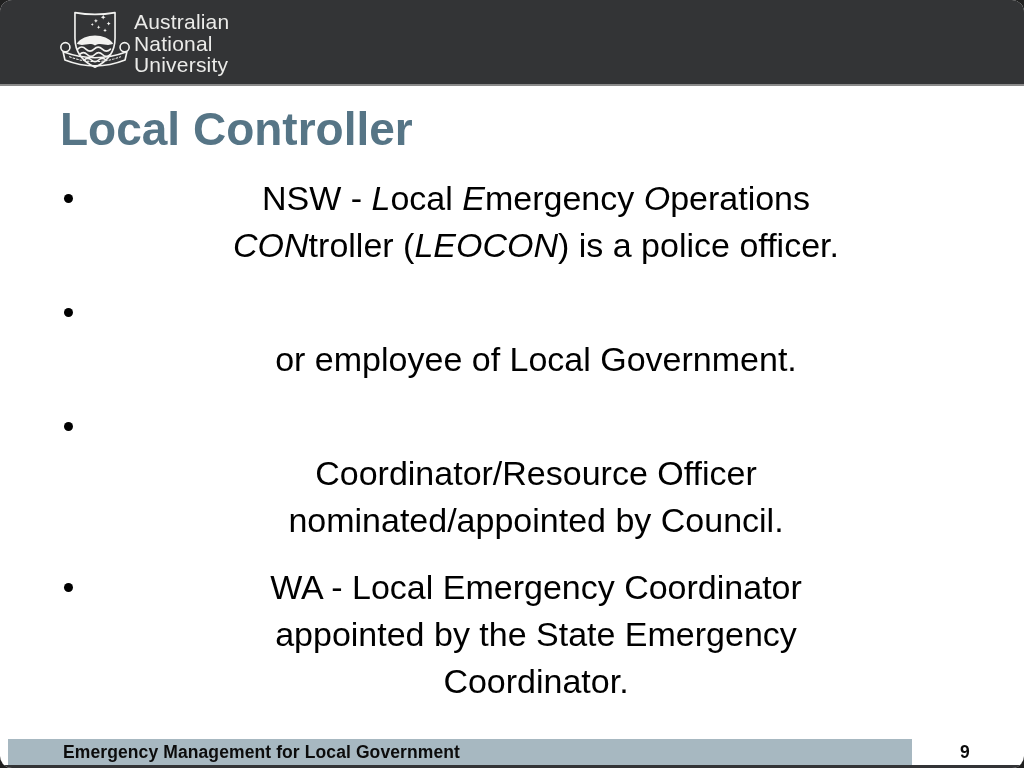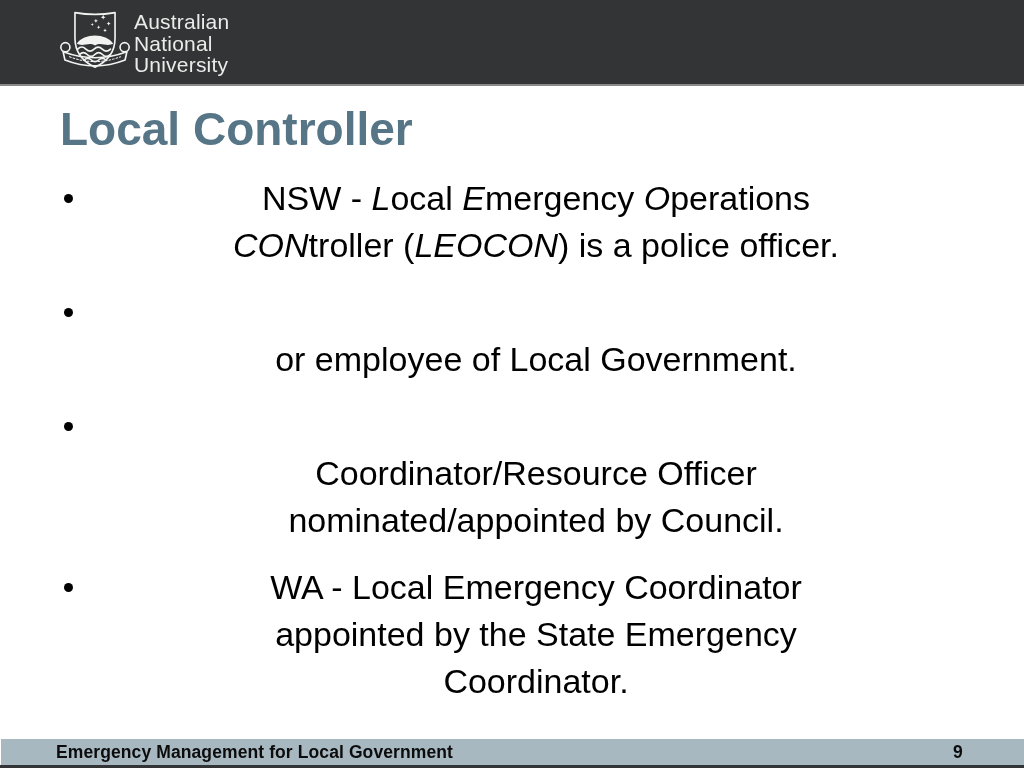--- a/index.html
+++ b/index.html
@@ -9,20 +9,21 @@
     --body-text:#000000;
   }
   *{margin:0;padding:0;box-sizing:border-box;}
   html,body{background:#202020;}
   .slide{
     position:relative;
     width:1024px;height:768px;
     background:#ffffff;
     overflow:hidden;
     font-family:"Liberation Sans", sans-serif;
+    border-radius:12px;
   }
   
   .header{
     position:absolute;top:0;left:0;width:1024px;height:86px;
     background:var(--header-bg,#333436);
     border-bottom:2px solid #8a8a8a;
   }
   .crest{position:absolute;left:54px;top:5px;width:82px;height:79px;}
   .logo-text{
     position:absolute;left:134px;top:11px;
@@ -46,21 +47,21 @@
   .dot{flex:0 0 38px;position:relative;}
   .dot::before{
     content:"";position:absolute;left:2px;top:19px;
     width:9px;height:9px;border-radius:50%;
     background:var(--body-text,#000);
   }
   .btext{flex:1 1 auto;}
   .it{font-style:italic;}
   
   .footer{
-    position:absolute;left:1px;bottom:3px;width:1024px;height:26px;
+    position:absolute;left:8px;bottom:3px;width:904px;height:26px;
     background:var(--footer-bg,#a7b8c1);
   }
   .footer span{
     position:absolute;top:0;height:26px;line-height:27px;
     font-size:17.5px;font-weight:bold;color:#0c0c0c;
     letter-spacing:0.1px;
   }
   .footer-title{left:55px;}
   .footer-date{left:690px;}
   .footer-page{left:952px;}

